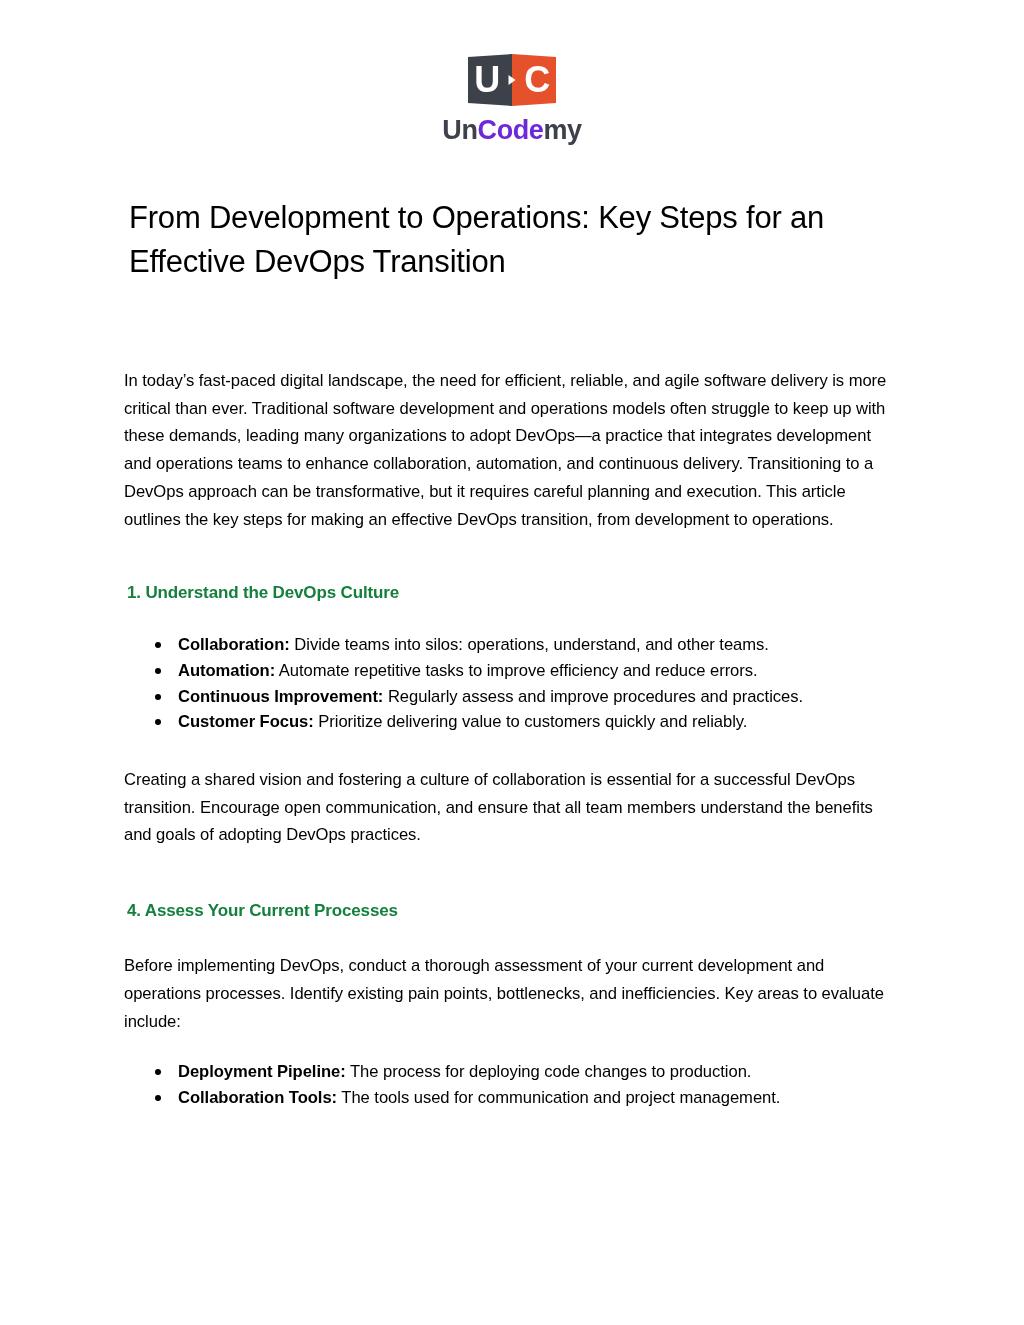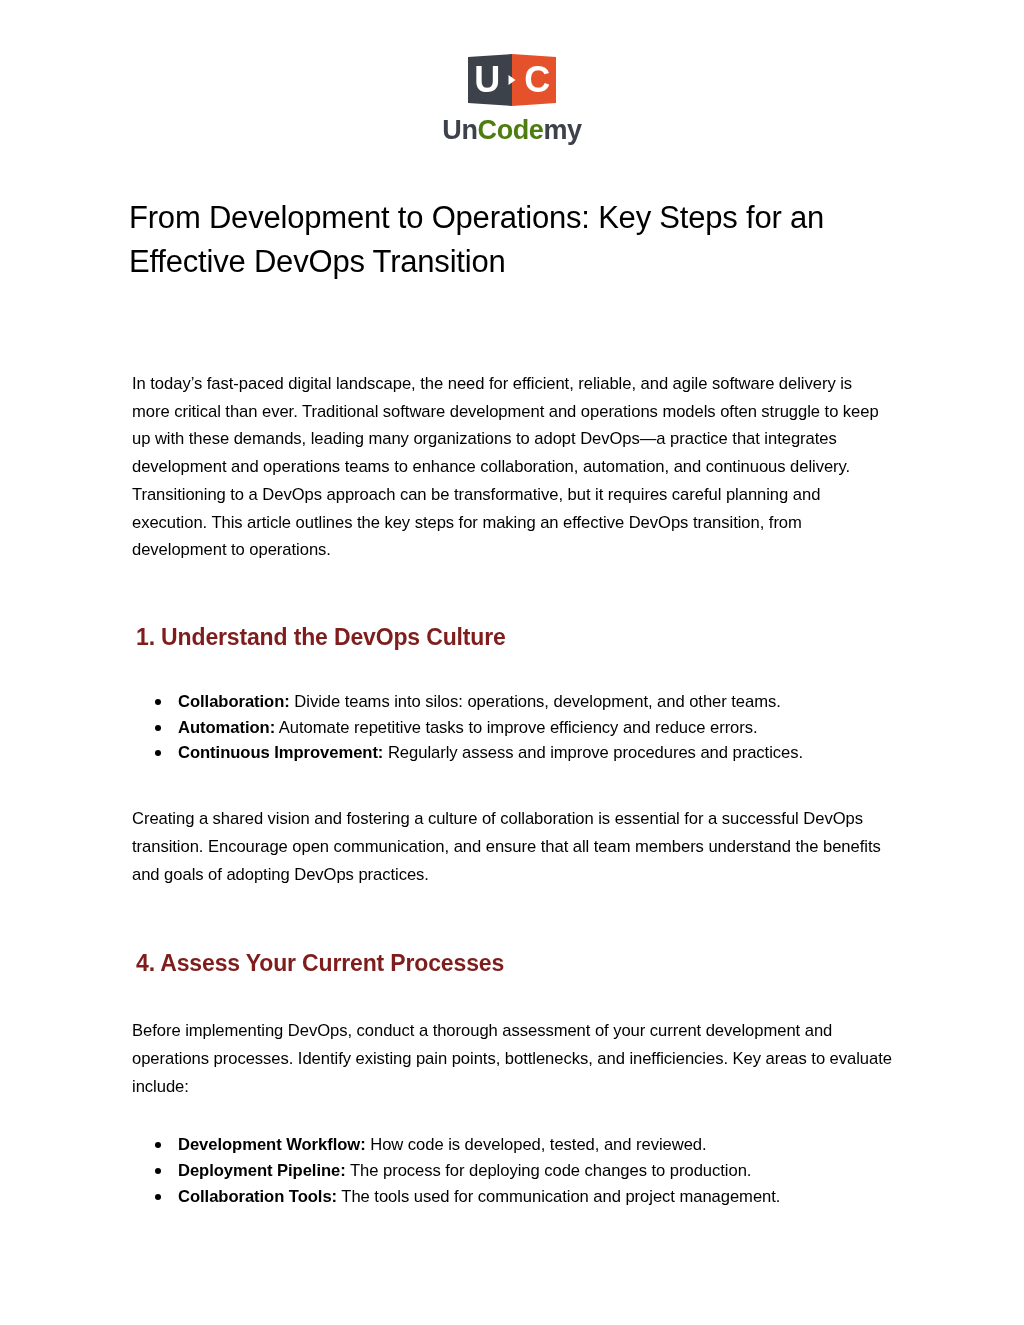--- a/index.html
+++ b/index.html
@@ -75,46 +75,46 @@
     z-index: 3;
   }
   .logo-word {
     margin-top: 11px;
     font-size: 27px;
     font-weight: bold;
     letter-spacing: -0.4px;
     line-height: 1;
   }
   .logo-word .s-dark { color: #3c414a; }
-  .logo-word .s-orange { color: #4d7c0f; }
+  .logo-word .s-orange { color: #6d28d9; }
 
   
   .doc-title {
     margin: 9px;
     padding-top: 43px;
     font-size: 31px;
     font-weight: normal;
     line-height: 1.42;
     letter-spacing: -0.2px;
     color: #000;
   }
 
   .doc-h2 {
-    margin: 16px;
-    font-size: 23px;
+    margin: 7px;
+    font-size: 17px;
     font-weight: bold;
     line-height: 1.35;
     letter-spacing: -0.15px;
-    color: #7f1d1d;
+    color: #15803d;
   }
   .h2-step1 { padding-top: 42px; }
   .h2-step2 { padding-top: 44px; }
 
   p.para {
-    margin: 12px;
+    margin: 4px;
     font-size: 16.6px;
     line-height: 1.67;
     letter-spacing: -0.05px;
     color: #000;
   }
   .para-intro { padding-top: 74px; }
   .para-after-h { padding-top: 22px; }
   .para-spaced  { padding-top: 27px; }
 
   ul.doc-list {
@@ -159,39 +159,39 @@
   </div>
 
   <h1 class="doc-title">From Development to Operations: Key Steps for an Effective DevOps Transition</h1>
 
   <p class="para para-intro">In today’s fast-paced digital landscape, the need for efficient, reliable, and agile software delivery is more critical than ever. Traditional software development and operations models often struggle to keep up with these demands, leading many organizations to adopt DevOps—a practice that integrates development and operations teams to enhance collaboration, automation, and continuous delivery. Transitioning to a DevOps approach can be transformative, but it requires careful planning and execution. This article outlines the key steps for making an effective DevOps transition, from development to operations.</p>
 
   <h2 class="doc-h2 h2-step1">1. Understand the DevOps Culture</h2>
 
   <ul class="doc-list">
     <li>
-      <span class="bullet-dot"></span><b>Collaboration:</b><span> Divide teams into silos: operations, development, and other teams.</span>
+      <span class="bullet-dot"></span><b>Collaboration:</b><span> Divide teams into silos: operations, understand, and other teams.</span>
     </li>
     <li>
       <span class="bullet-dot"></span><b>Automation:</b><span> Automate repetitive tasks to improve efficiency and reduce errors.</span>
     </li>
     <li>
       <span class="bullet-dot"></span><b>Continuous Improvement:</b><span> Regularly assess and improve procedures and practices.</span>
+    </li>
+    <li>
+      <span class="bullet-dot"></span><b>Customer Focus:</b><span> Prioritize delivering value to customers quickly and reliably.</span>
     </li>
   </ul>
 
   <p class="para para-spaced">Creating a shared vision and fostering a culture of collaboration is essential for a successful DevOps transition. Encourage open communication, and ensure that all team members understand the benefits and goals of adopting DevOps practices.</p>
 
   <h2 class="doc-h2 h2-step2">4. Assess Your Current Processes</h2>
   <p class="para para-after-h">Before implementing DevOps, conduct a thorough assessment of your current development and operations processes. Identify existing pain points, bottlenecks, and inefficiencies. Key areas to evaluate include:</p>
 
   <ul class="doc-list">
-    <li>
-      <span class="bullet-dot"></span><b>Development Workflow:</b><span> How code is developed, tested, and reviewed.</span>
-    </li>
     <li>
       <span class="bullet-dot"></span><b>Deployment Pipeline:</b><span> The process for deploying code changes to production.</span>
     </li>
     <li>
       <span class="bullet-dot"></span><b>Collaboration Tools:</b><span> The tools used for communication and project management.</span>
     </li>
   </ul>
 
 </div>
 

